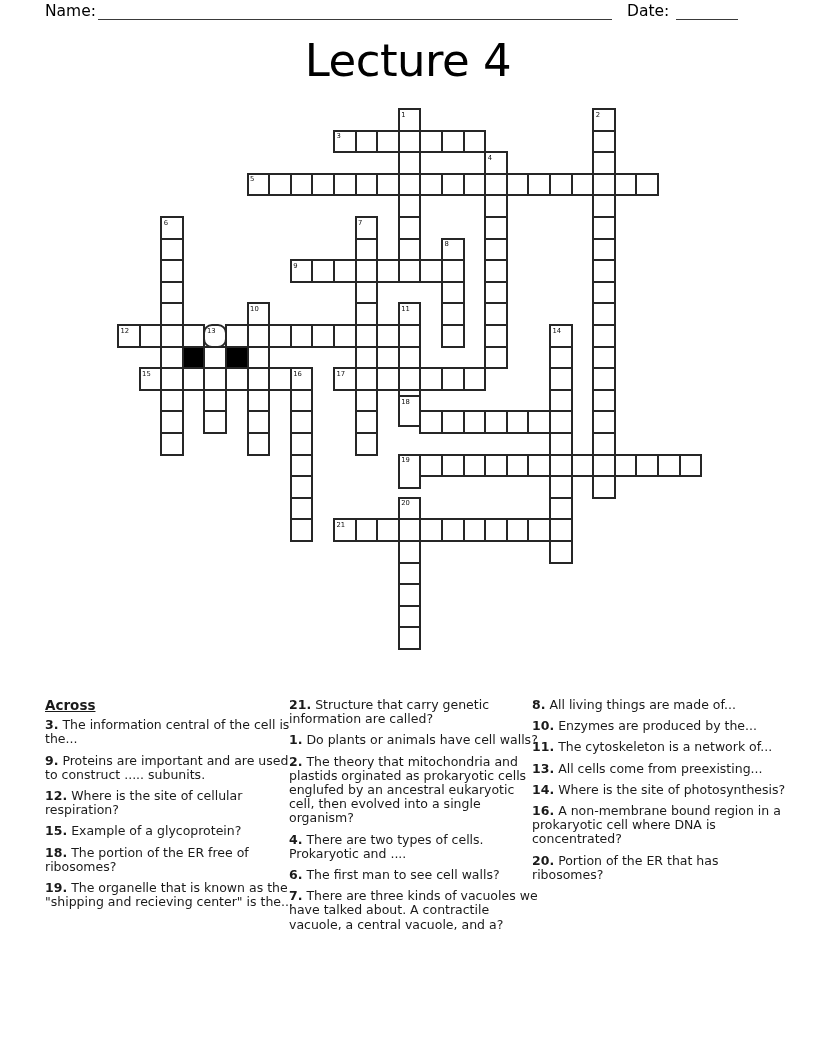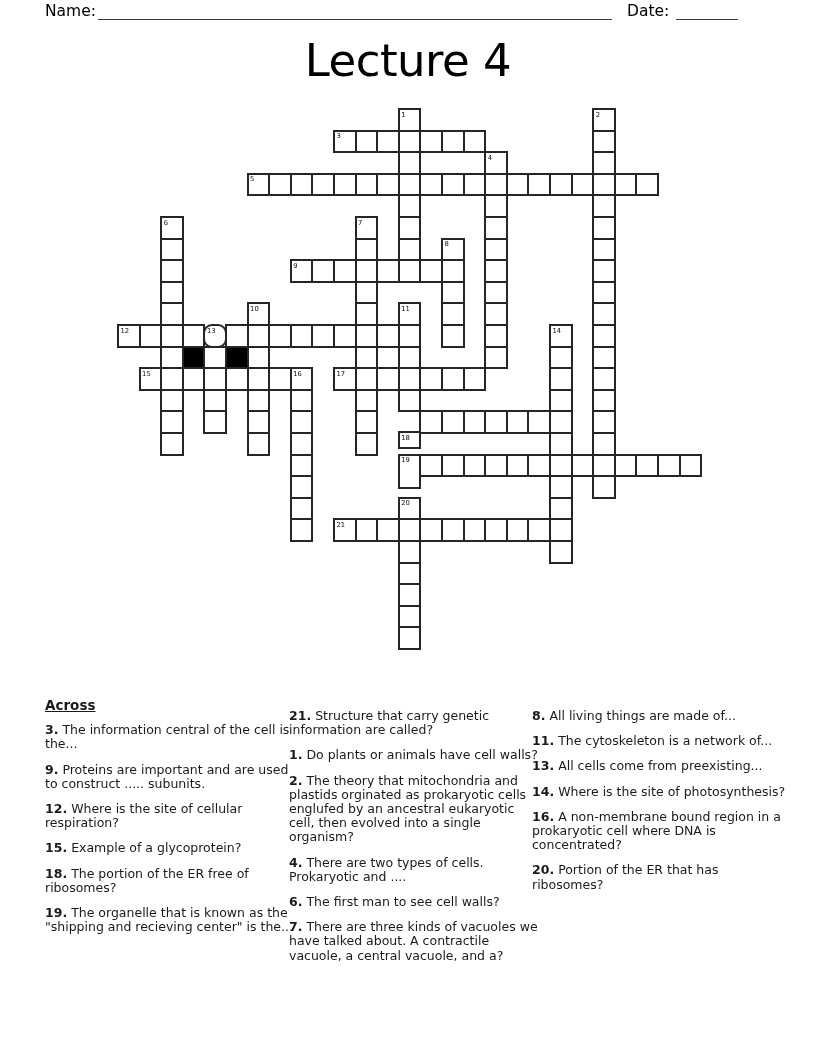--- a/index.html
+++ b/index.html
@@ -25,21 +25,21 @@
   .cell.black { background:#000; }
   .cellnum {
     position:absolute; top:0.5px; left:1.5px;
     font-size:6.8px; line-height:8px; color:#111;
   }
   .clue-col { position:absolute; top:698px; font-size:12.5px; line-height:14.2px; }
   .clue-header {
     font-weight:bold; text-decoration:underline;
     font-size:13.5px; margin:0 0 6px 0;
   }
-  p.clue { margin:11px 0 7px 0; }
+  p.clue { margin:0 0 7px 0; }
   .clue .num { font-weight:bold; }
 </style>
 </head>
 <body>
 
 <span id="name-label" class="hdr-label">Name:</span>
 <span id="name-line" class="hdr-line"></span>
 <span id="date-label" class="hdr-label">Date:</span>
 <span id="date-line" class="hdr-line"></span>
 
@@ -163,21 +163,21 @@
     <div class="cell" style="left: 246.6px; top: 388.8px; width: 23.6px; height: 23.6px; border-color: rgb(38, 38, 38);"></div>
     <div class="cell" style="left: 246.6px; top: 410.4px; width: 23.6px; height: 23.6px; border-color: rgb(38, 38, 38);"></div>
     <div class="cell" style="left: 246.6px; top: 432px; width: 23.6px; height: 23.6px; border-color: rgb(38, 38, 38);"></div>
     <div class="cell" style="left: 397.8px; top: 302.4px; width: 23.6px; height: 23.6px; border-color: rgb(38, 38, 38);">
       <span class="cellnum">11</span>
     </div>
     <div class="cell" style="left: 397.8px; top: 324px; width: 23.6px; height: 23.6px; border-color: rgb(38, 38, 38);"></div>
     <div class="cell" style="left: 397.8px; top: 345.6px; width: 23.6px; height: 23.6px; border-color: rgb(38, 38, 38);"></div>
     <div class="cell" style="left: 397.8px; top: 367.2px; width: 23.6px; height: 23.6px; border-color: rgb(38, 38, 38);"></div>
     <div class="cell" style="left: 397.8px; top: 388.8px; width: 23.6px; height: 23.6px; border-color: rgb(38, 38, 38);"></div>
-    <div class="cell" style="left: 397.8px; top: 431px; width: 23.6px; height: 18px; border-color: rgb(38, 38, 38);">
+    <div class="cell" style="left: 397.8px; top: 395px; width: 23.6px; height: 32px; border-color: rgb(38, 38, 38);">
       <span class="cellnum">18</span>
     </div>
     <div class="cell" style="left: 117px; top: 324px; width: 23.6px; height: 23.6px; border-color: rgb(38, 38, 38);">
       <span class="cellnum">12</span>
     </div>
     <div class="cell" style="left: 138.6px; top: 324px; width: 23.6px; height: 23.6px; border-color: rgb(38, 38, 38);"></div>
     <div class="cell" style="left: 181.8px; top: 324px; width: 23.6px; height: 23.6px; border-color: rgb(38, 38, 38);"></div>
     <div class="cell" style="left: 203.4px; top: 324px; width: 23.6px; height: 23.6px; border-color: rgb(38, 38, 38); border-radius: 9px;">
       <span class="cellnum">13</span>
     </div>
@@ -284,19 +284,20 @@
     <div class="clue-col" style="left: 289px; width: 250px;">
       <p class="clue"><span class="num">21.</span> Structure that carry genetic information are called?</p>
       <p class="clue"><span class="num">1.</span> Do plants or animals have cell walls?</p>
       <p class="clue"><span class="num">2.</span> The theory that mitochondria and plastids orginated as prokaryotic cells englufed by an ancestral eukaryotic cell, then evolved into a single organism?</p>
       <p class="clue"><span class="num">4.</span> There are two types of cells. Prokaryotic and ....</p>
       <p class="clue"><span class="num">6.</span> The first man to see cell walls?</p>
       <p class="clue"><span class="num">7.</span> There are three kinds of vacuoles we have talked about. A contractile vacuole, a central vacuole, and a?</p>
     </div>
     <div class="clue-col" style="left: 532px; width: 260px;">
       <p class="clue"><span class="num">8.</span> All living things are made of...</p>
+      <p class="clue"><span class="num">10.</span> Enzymes are produced by the...</p>
       <p class="clue"><span class="num">11.</span> The cytoskeleton is a network of...</p>
       <p class="clue"><span class="num">13.</span> All cells come from preexisting...</p>
       <p class="clue"><span class="num">14.</span> Where is the site of photosynthesis?</p>
       <p class="clue"><span class="num">16.</span> A non-membrane bound region in a prokaryotic cell where DNA is concentrated?</p>
       <p class="clue"><span class="num">20.</span> Portion of the ER that has ribosomes?</p>
     </div>
   </div>
 
 </body></html>

